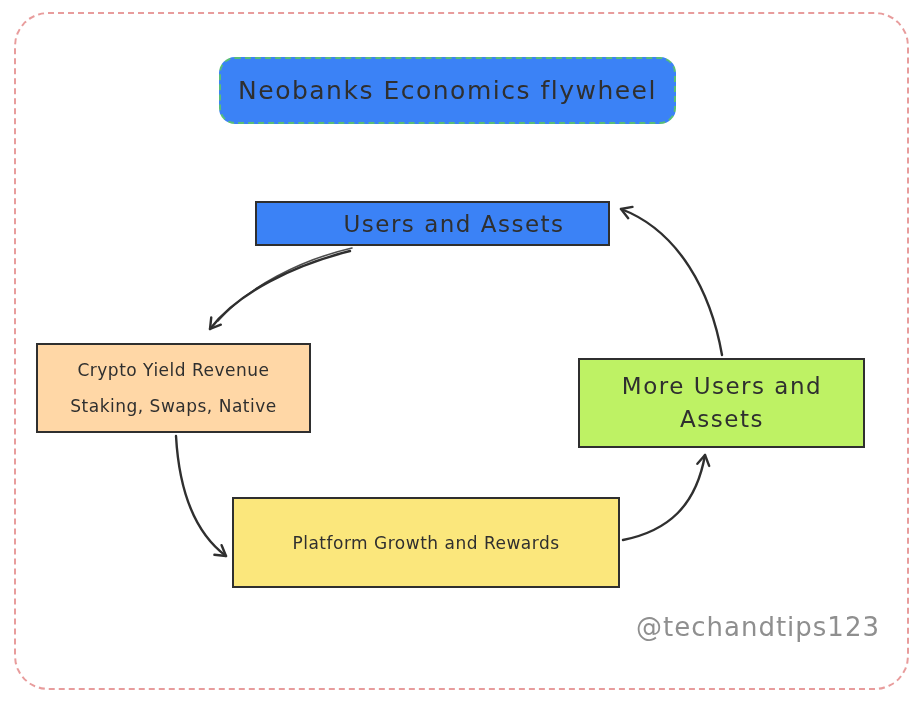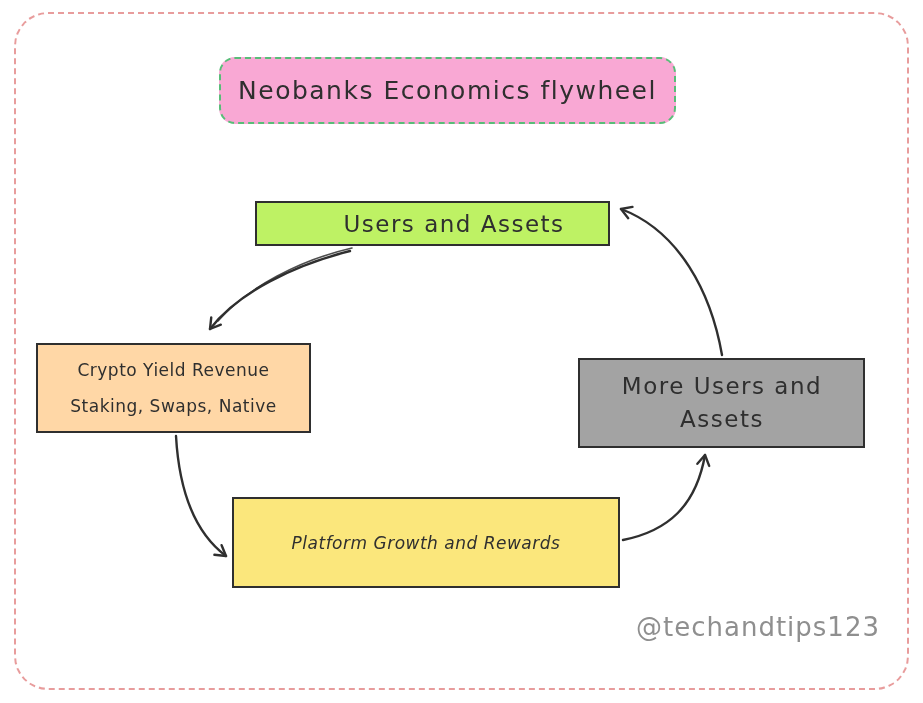--- a/index.html
+++ b/index.html
@@ -89,49 +89,49 @@
     color: #8f8f8f;
   }
 </style>
 </head>
 <body>
 
 <div class="canvas">
 
   <div class="outer-border"></div>
 
-  <div class="title-box" style="background-color: #f9a8d4;">
+  <div class="title-box" style="background-color: #3b82f6;">
     <span>Neobanks Economics flywheel</span>
   </div>
 
   <svg class="arrow-layer" width="923" height="703" viewBox="0 0 923 703" xmlns="http://www.w3.org/2000/svg">
     <defs>
       <marker id="arrowhead" markerUnits="userSpaceOnUse" markerWidth="18" markerHeight="18" viewBox="0 0 18 18" refX="13" refY="9" orient="auto">
         <path d="M 3 3 L 13 9 L 3 15" fill="none" stroke="#2f2f2f" stroke-width="2.4" stroke-linecap="round" stroke-linejoin="round"></path>
       </marker>
     </defs>
     <path class="arrow-sketch" d="M 352 248 C 300 260, 248 287, 218 321"></path>
     <path class="arrow-stroke" d="M 350 251 C 295 265, 238 292, 210 329" marker-end="url(#arrowhead)"></path>
     <path class="arrow-stroke" d="M 176 436 C 179 489, 194 532, 226 556" marker-end="url(#arrowhead)"></path>
     <path class="arrow-stroke" d="M 623 540 C 668 531, 696 506, 705 455" marker-end="url(#arrowhead)"></path>
     <path class="arrow-stroke" d="M 722 355 C 711 292, 679 231, 621 209" marker-end="url(#arrowhead)"></path>
   </svg>
 
-  <div class="node node-users" style="background-color: #bef264; padding-left: 43px;">
+  <div class="node node-users" style="background-color: #3b82f6; padding-left: 43px;">
     <span>Users and Assets</span>
   </div>
 
   <div class="node node-crypto" style="background-color: rgb(255, 215, 166);">
     <span>Crypto Yield Revenue</span>
     <span>Staking, Swaps, Native</span>
   </div>
 
-  <div class="node node-platform" style="background-color: rgb(251, 231, 124); font-style: italic;">
+  <div class="node node-platform" style="background-color: rgb(251, 231, 124);">
     <span>Platform Growth and Rewards</span>
   </div>
 
-  <div class="node node-more-users" style="background-color: #a3a3a3; padding-left: 29px;">
+  <div class="node node-more-users" style="background-color: #bef264; padding-left: 29px;">
     <span>More Users and Assets</span>
   </div>
 
   <div class="watermark">@techandtips123</div>
 
 </div>
 
 </body></html>

